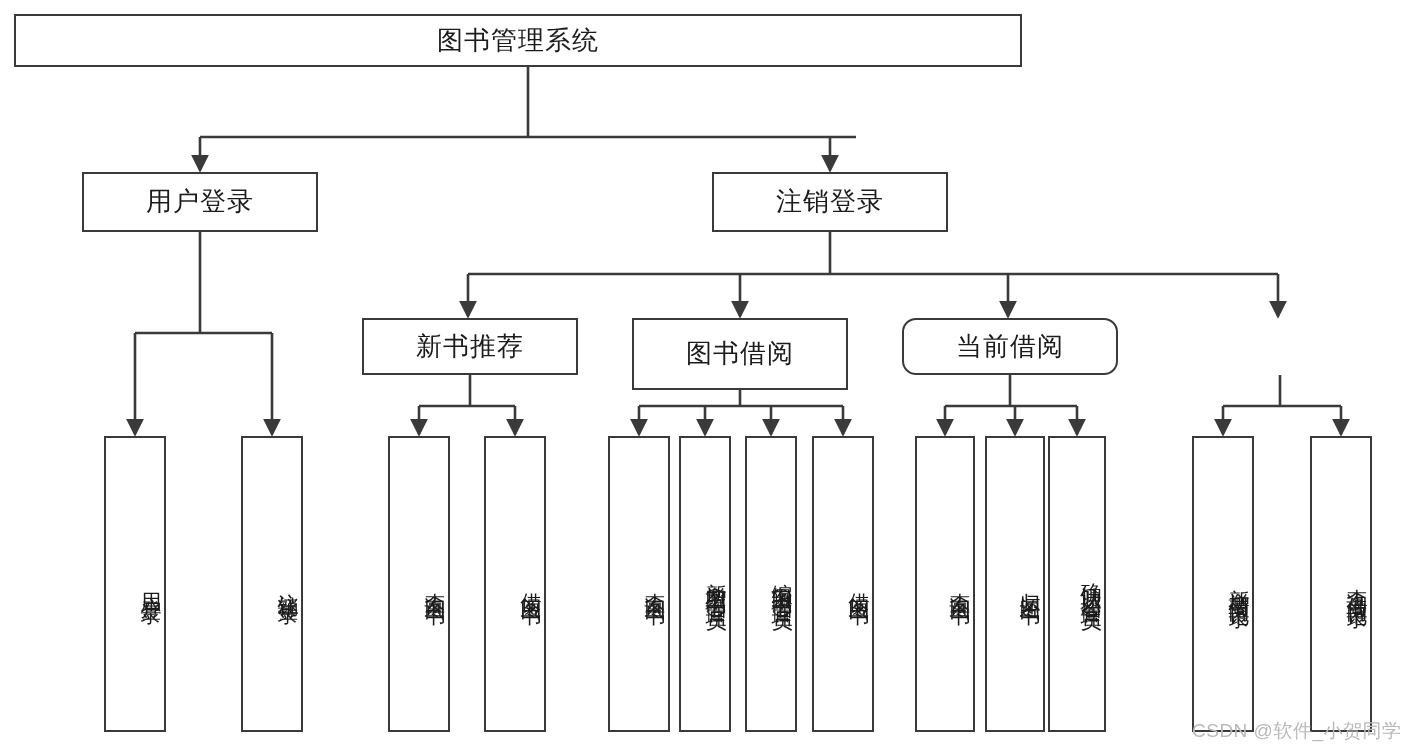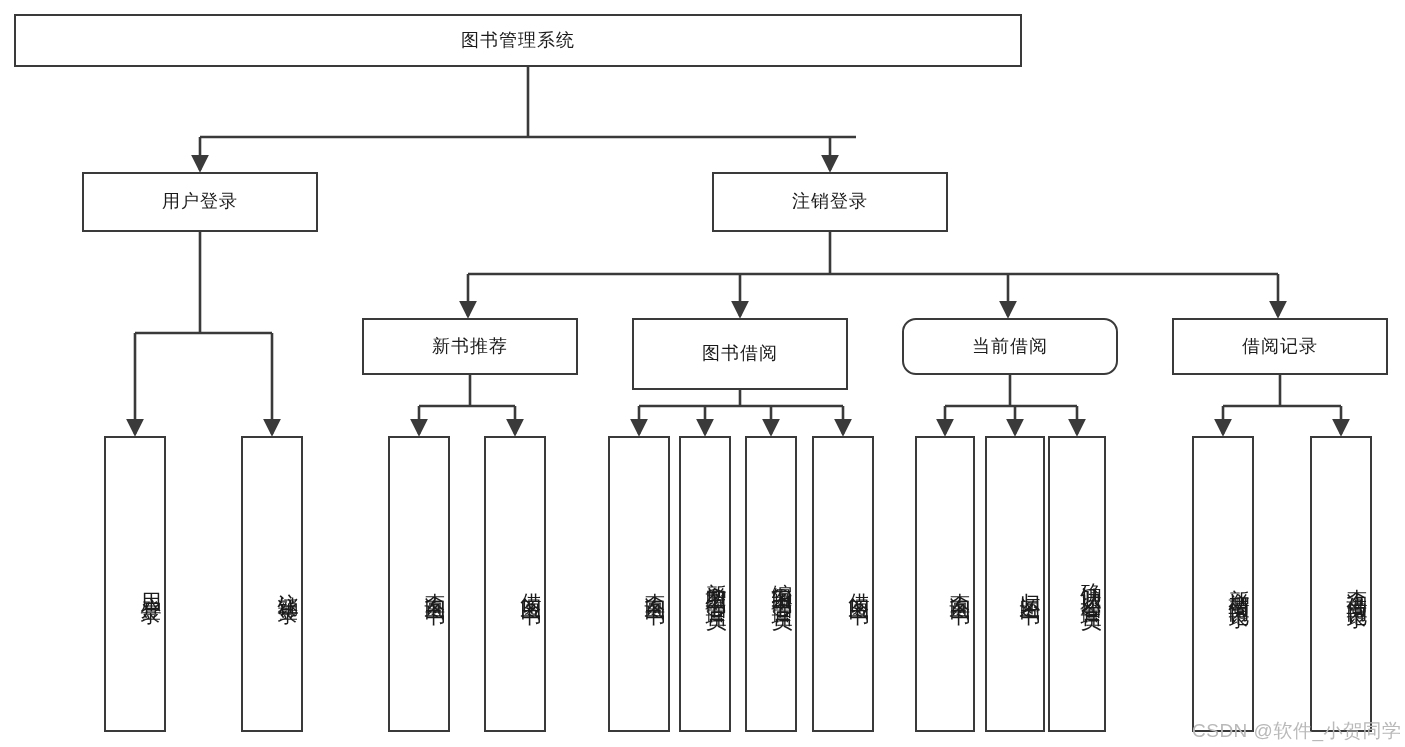--- a/index.html
+++ b/index.html
@@ -22,21 +22,21 @@
     box-sizing: border-box;
     border: 2.5px solid #3a3a3a;
     background: #ffffff;
     color: #1b1b1b;
     display: flex;
     align-items: center;
     justify-content: center;
     text-align: center;
   }
   .node.h {
-    font-size: 18px;
+    font-size: 26px;
     letter-spacing: 1px;
     line-height: 1.2;
   }
   .node.v {
     writing-mode: vertical-rl;
     text-orientation: upright;
     font-size: 21px;
     letter-spacing: 4px;
     line-height: 1.25;
     padding-top: 6px;
@@ -135,23 +135,20 @@
 
   <div class="node h" style="left: 362px; top: 318px; width: 216px; height: 57px;">
     <span class="lbl">新书推荐</span>
   </div>
   <div class="node h" style="left: 632px; top: 318px; width: 216px; height: 72px;">
     <span class="lbl">图书借阅</span>
   </div>
   <div class="node h" style="left: 902px; top: 318px; width: 216px; height: 57px; border-radius: 14px;">
     <span class="lbl">当前借阅</span>
   </div>
-  <div class="node h" style="left: 1172px; top: 318px; width: 216px; height: 57px;">
-    <span class="lbl">借阅记录</span>
-  </div>
 
   <div class="node v" style="left: 104px; top: 436px; width: 62px; height: 296px;">
     <span class="lbl">用户登录</span>
   </div>
   <div class="node v" style="left: 241px; top: 436px; width: 62px; height: 296px;">
     <span class="lbl">注销登录</span>
   </div>
   <div class="node v" style="left: 388px; top: 436px; width: 62px; height: 296px;">
     <span class="lbl">查询图书</span>
   </div>

